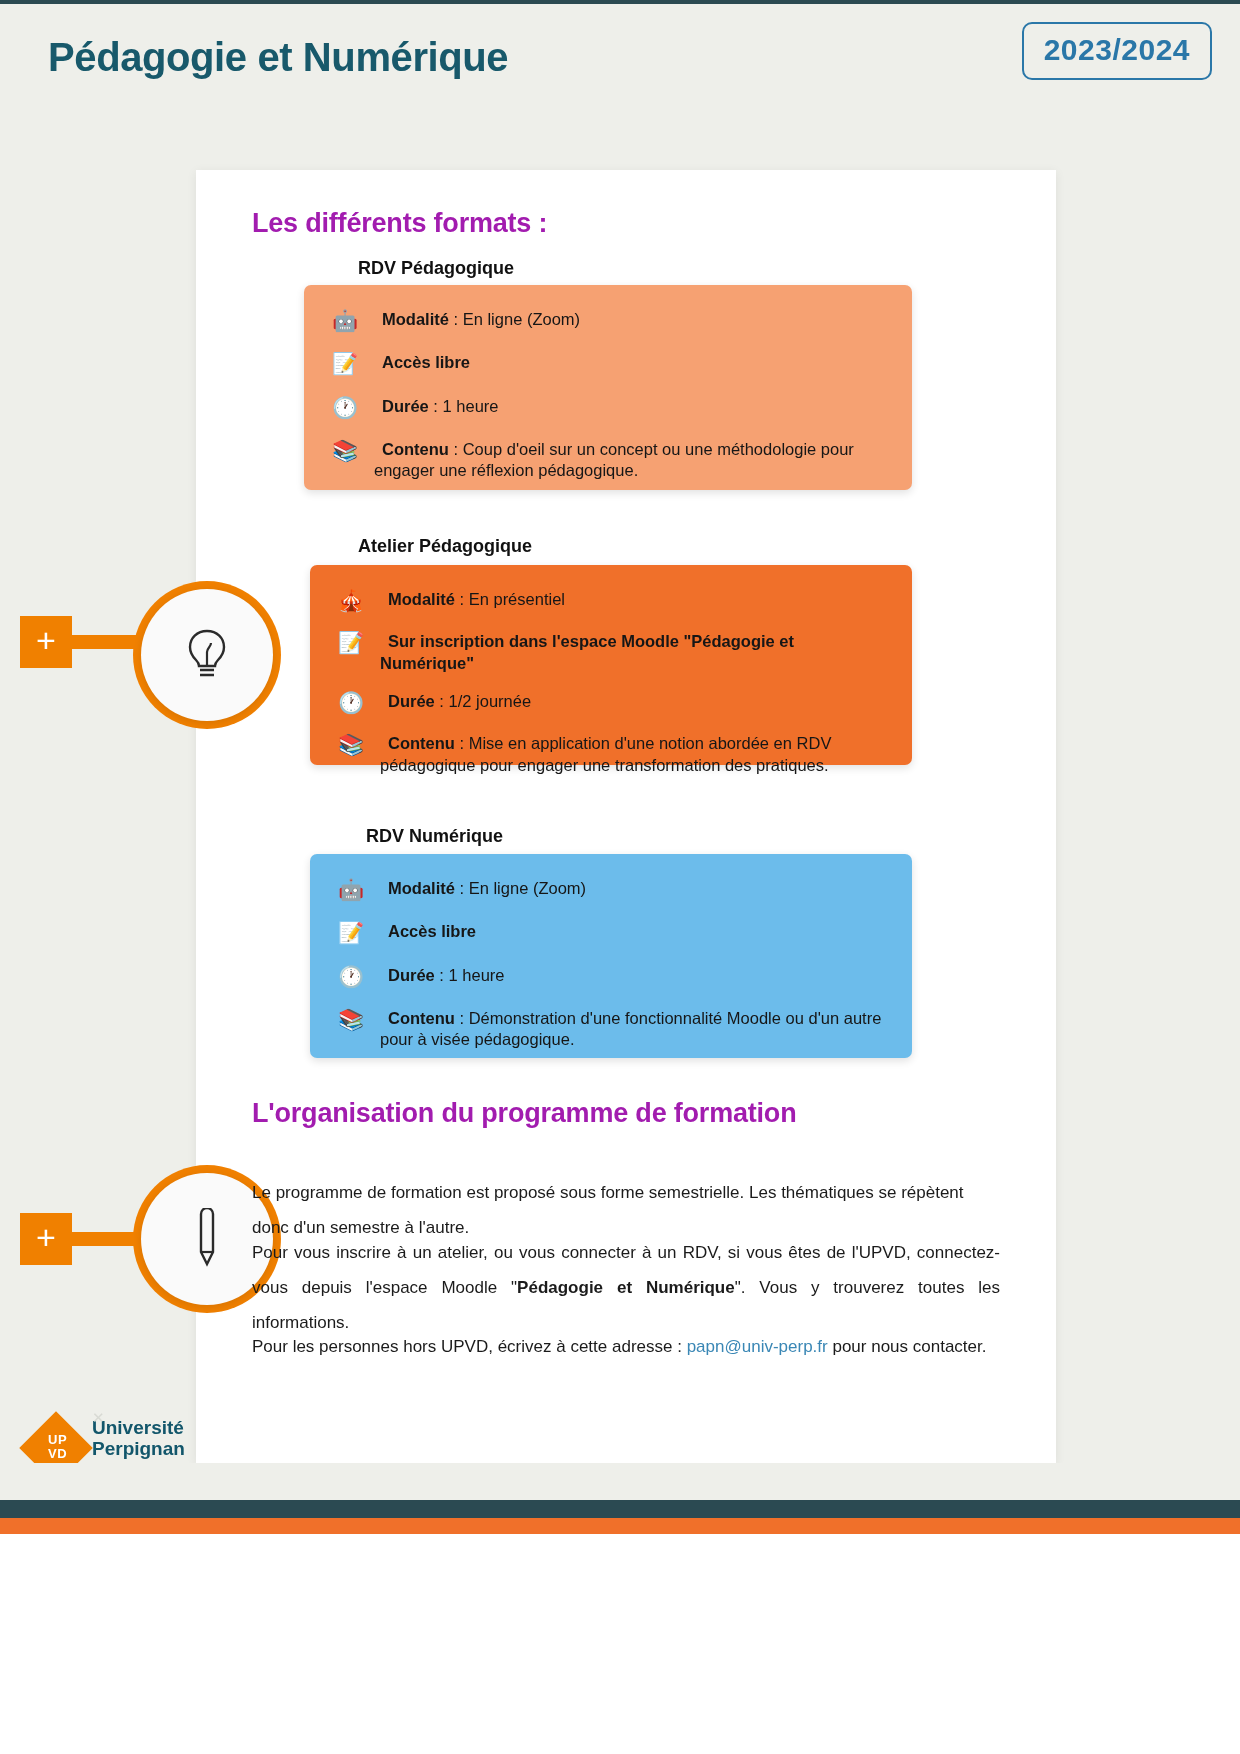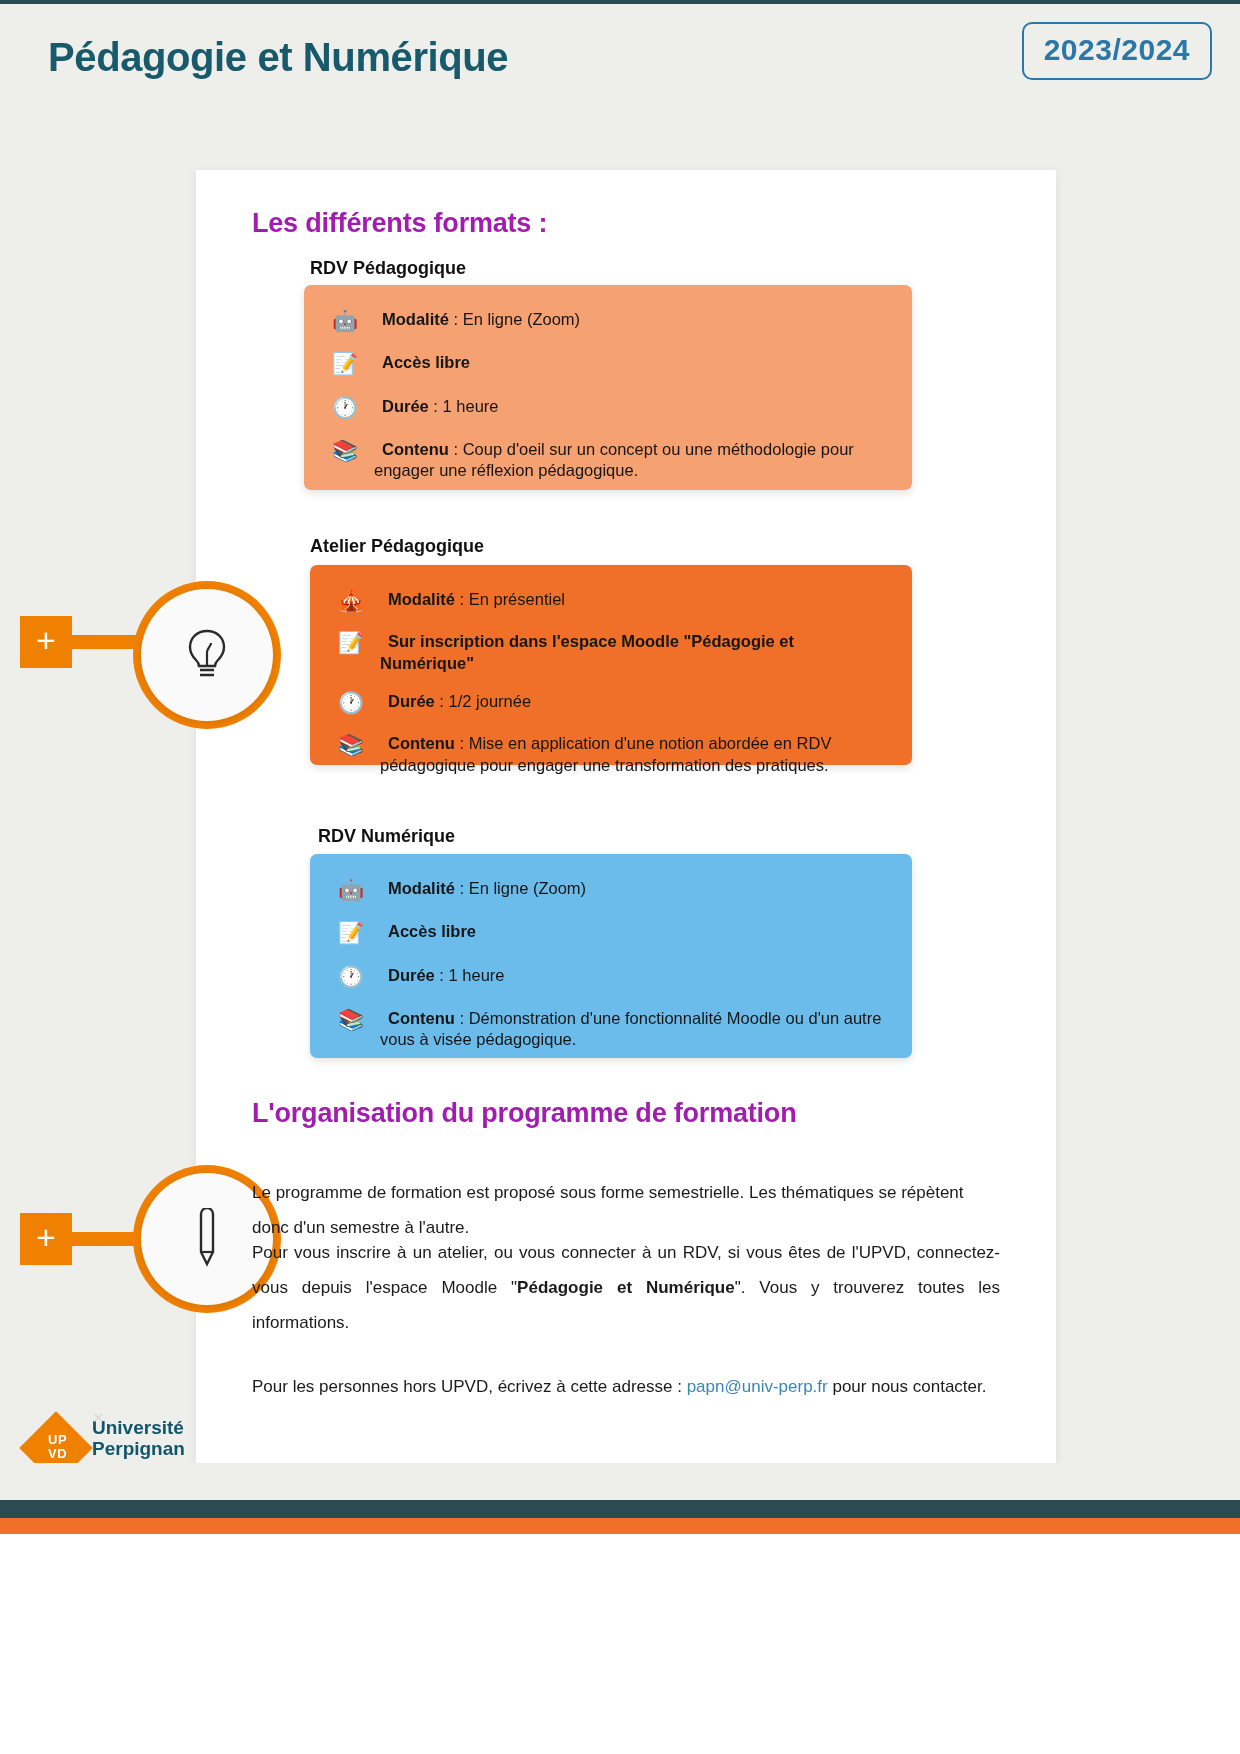--- a/index.html
+++ b/index.html
@@ -120,20 +120,21 @@
     padding-bottom: 4px;
   }
   .plus-tab.orange { background: #f08000; }
 
   
   .card-title {
     position: absolute;
     font-size: 18px;
     font-weight: bold;
     color: #111111;
+    margin-left: 48px;
   }
 
   .card {
     position: absolute;
     border-radius: 7px;
     box-shadow: 0 3px 9px rgba(0,0,0,0.12);
     padding: 22px 28px 22px 24px;
   }
   .card.peach  { background: #f6a172; }
   .card.orange { background: #f0702a; }
@@ -173,21 +174,21 @@
   .body-text {
     position: absolute;
     left: 252px;
     width: 748px;
     font-size: 17px;
     color: #1b1b1b;
     line-height: 2.05;
   }
   #para-1 { top: 1176px; }
   #para-2 { top: 1236px; text-align: justify; }
-  #para-3 { top: 1330px; text-align: justify; margin-top: 40px; }
+  #para-3 { top: 1330px; text-align: justify; }
   .body-text b { font-weight: bold; }
   .email-link { color: #3a87b5; }
 
   
   .logo {
     position: absolute;
     left: 30px;
     top: 1410px;
     width: 170px;
     height: 82px;
@@ -358,21 +359,21 @@
   <div class="row">
     <span class="ico">📝</span>
     <span class="txt"><b>Accès libre</b></span>
   </div>
   <div class="row">
     <span class="ico">🕐</span>
     <span class="txt"><b>Durée</b><span> : </span><span>1 heure</span></span>
   </div>
   <div class="row">
     <span class="ico">📚</span>
-    <span class="txt"><b>Contenu</b><span> : </span><span>Démonstration d'une fonctionnalité Moodle ou d'un autre vous à visée pédagogique.</span></span>
+    <span class="txt"><b>Contenu</b><span> : </span><span>Démonstration d'une fonctionnalité Moodle ou d'un autre pour à visée pédagogique.</span></span>
   </div>
 </div>
 
 <div class="body-text" id="para-1">Le programme de formation est proposé sous forme semestrielle. Les thématiques se répètent donc d'un semestre à l'autre.</div>
 
 <div class="body-text" id="para-2"><span>Pour vous inscrire à un atelier, ou vous connecter à un RDV, si vous êtes de l'UPVD, connectez-vous depuis l'espace Moodle "</span><b>Pédagogie et Numérique</b><span>". Vous y trouverez toutes les informations.</span></div>
 
 <div class="body-text" id="para-3"><span>Pour les personnes hors UPVD, écrivez à cette adresse : </span><span class="email-link">papn@univ-perp.fr</span><span> pour nous contacter.</span></div>
 
 <div class="logo">

